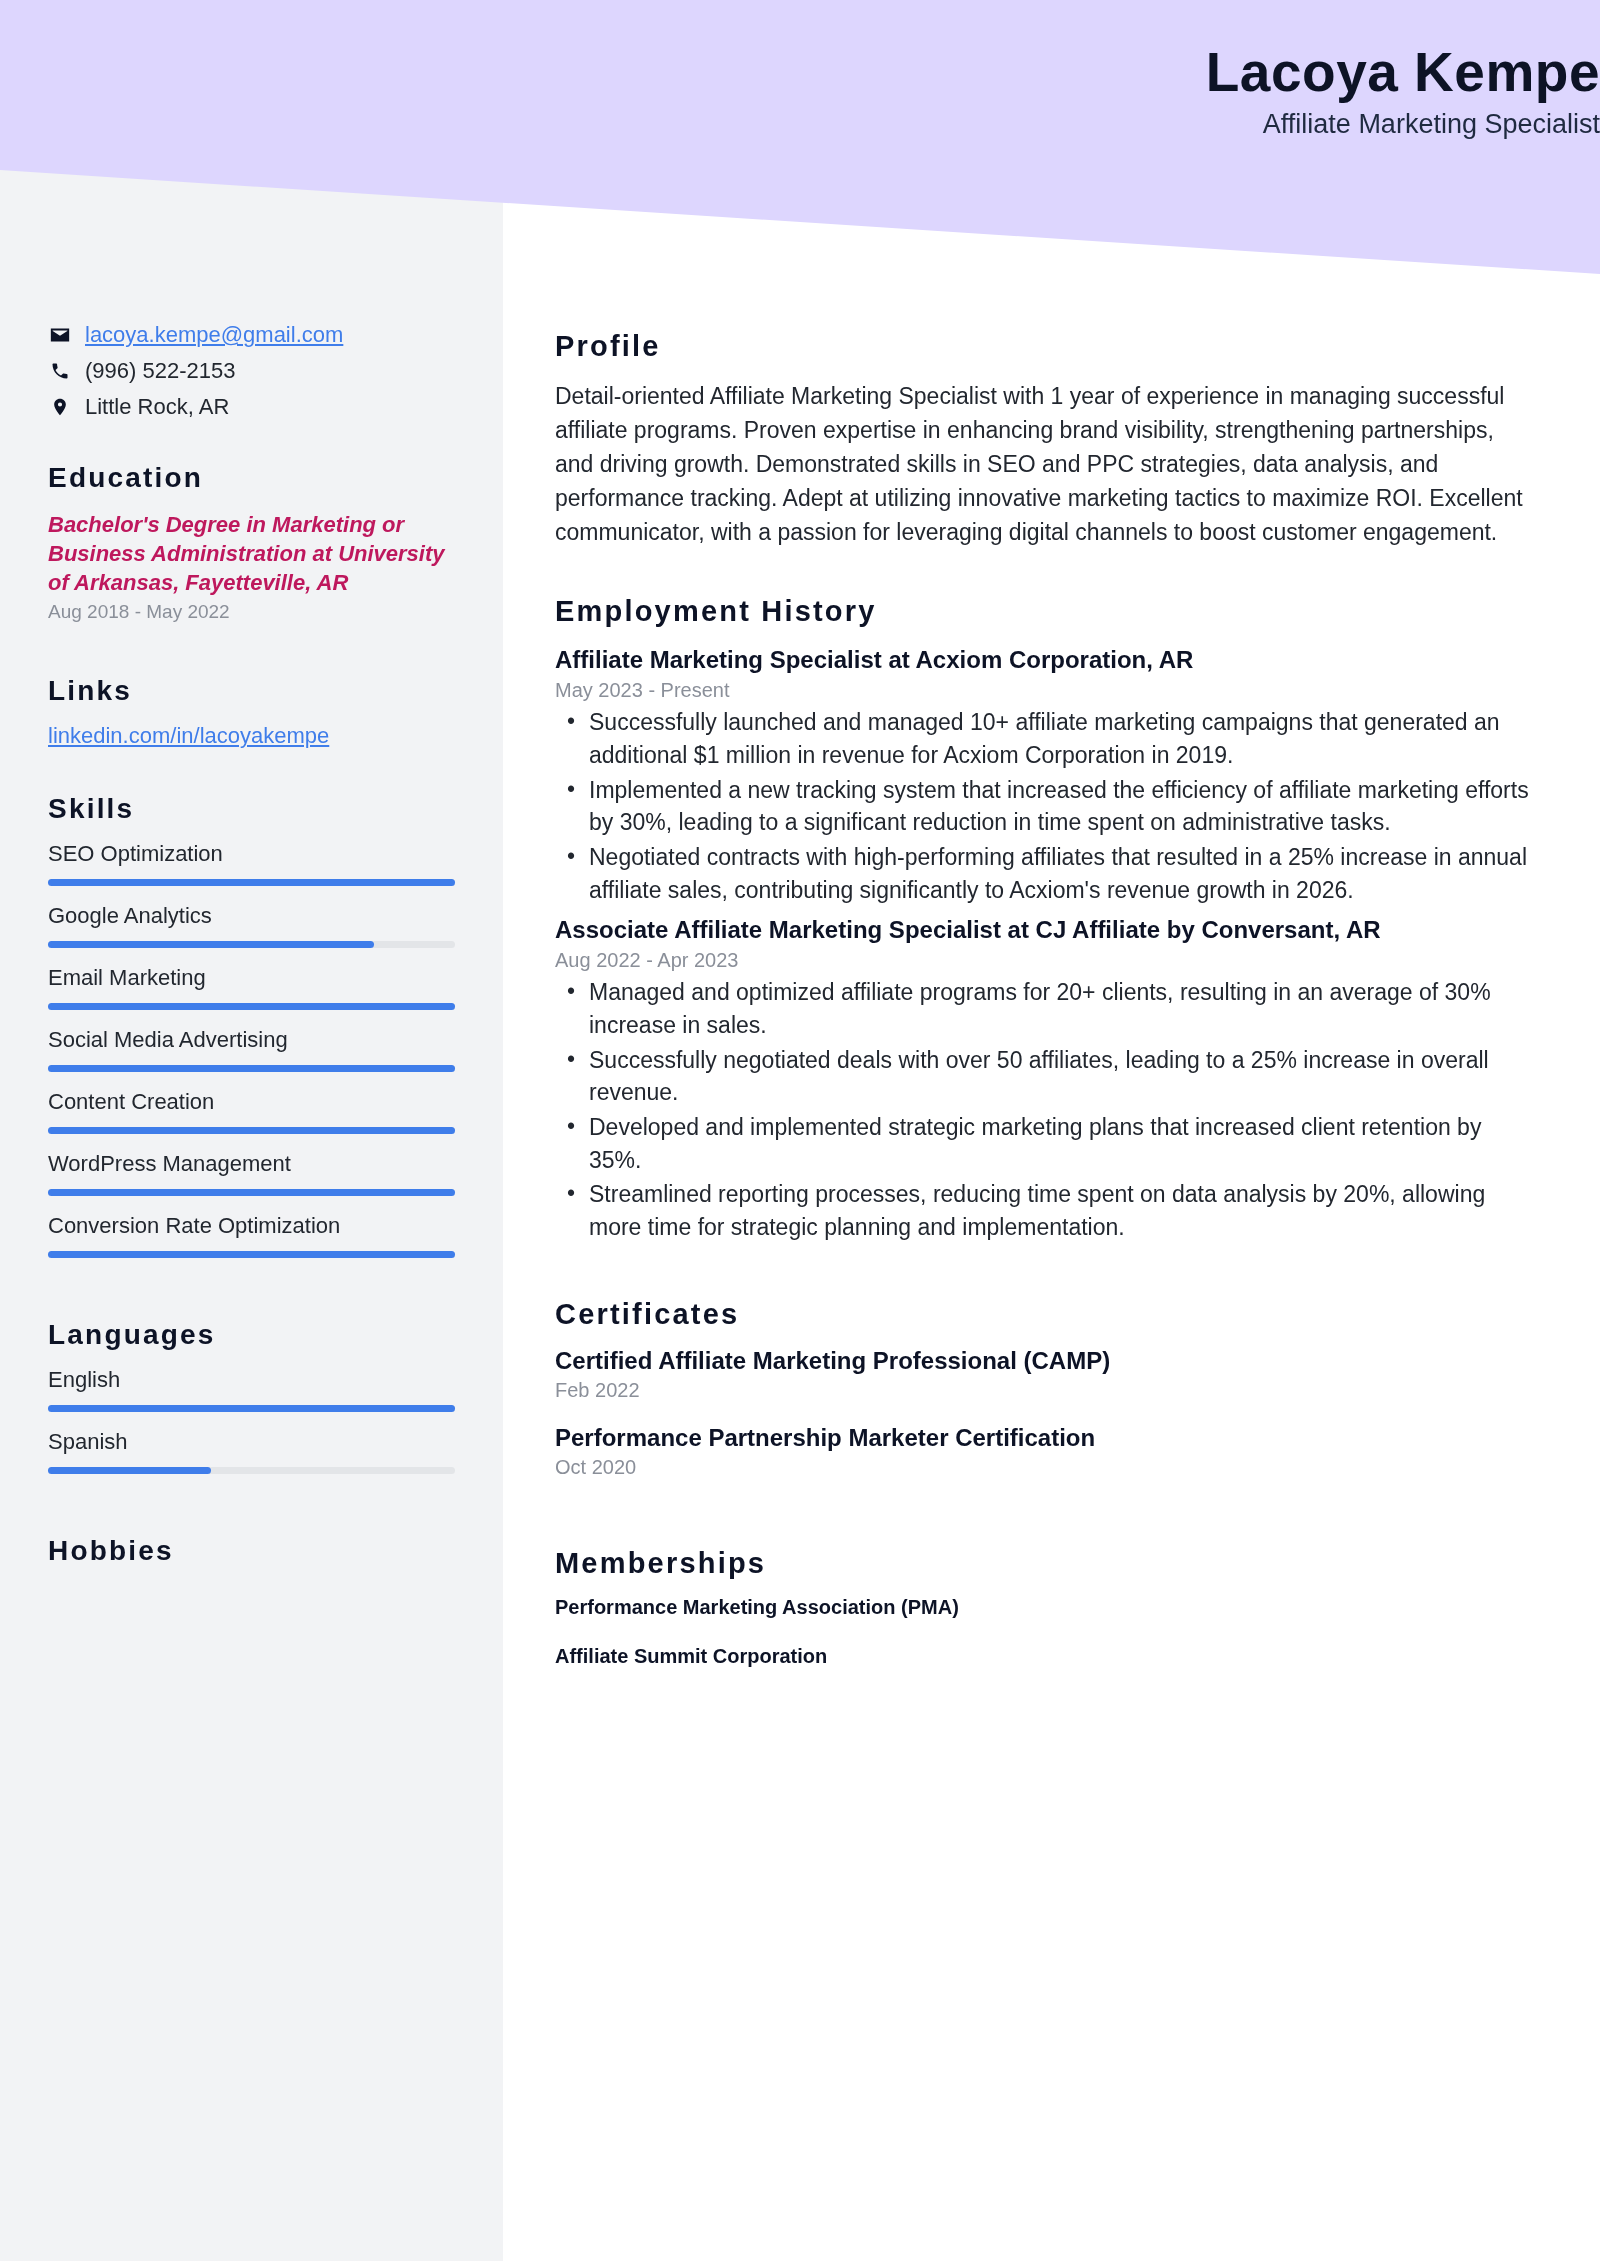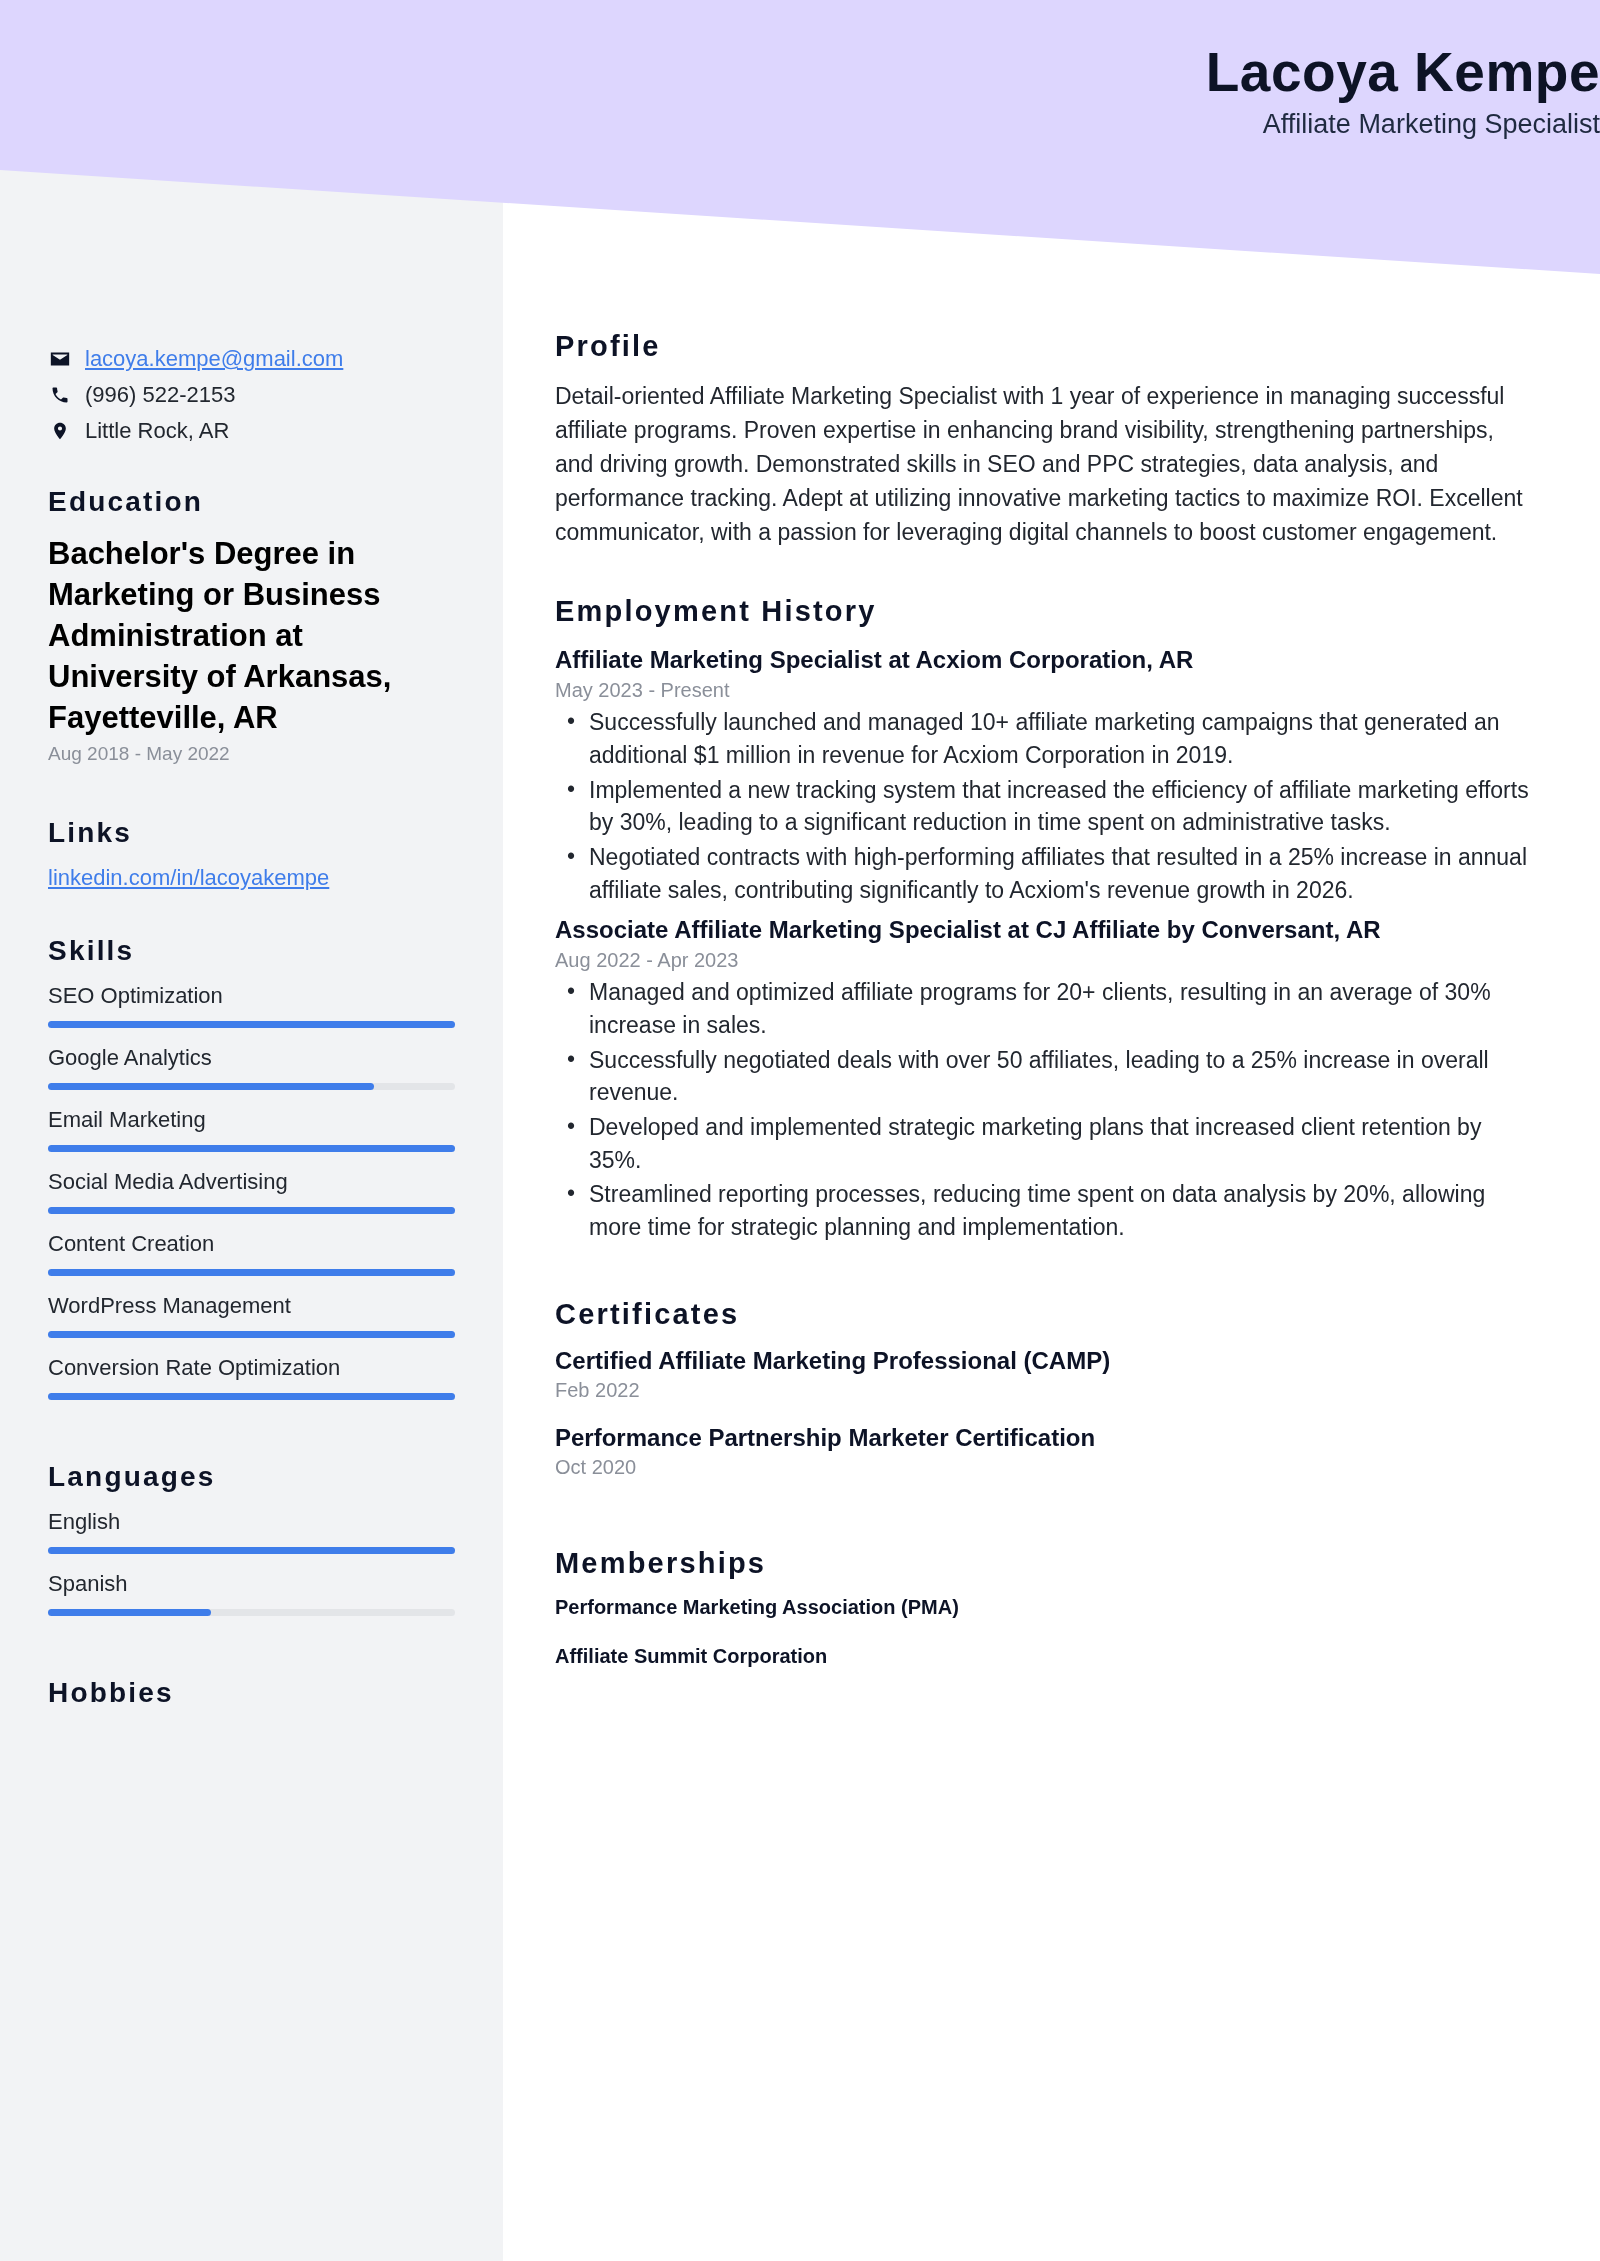--- a/index.html
+++ b/index.html
@@ -58,21 +58,21 @@
   .job-title {
     font-size: 27px;
     font-weight: 400;
     color: #1f2a40;
     margin-top: 6px;
   }
 
   
   .sidebar {
     position: absolute;
-    left: 0; top: 316px;
+    left: 0; top: 292px;
     width: 503px;
     padding: 30px 48px 0 48px;
     z-index: 4;
   }
   .main {
     position: absolute;
     left: 503px; top: 300px;
     width: 1097px;
     padding: 30px 62px 0 52px;
     z-index: 4;
@@ -113,24 +113,25 @@
     font-size: 29px;
     font-weight: 700;
     color: #0d1326;
     letter-spacing: 2.2px;
     margin-bottom: 16px;
   }
 
   
   .edu-block { margin-bottom: 8px; }
   .edu-degree {
-    font-size: 31px;
-    font-weight: 700;
-    color: #000000;
+    font-size: 22px;
+    font-weight: 700;
+    color: #be185d;
     line-height: 1.32;
+    font-style: italic;
   }
   .edu-date {
     font-size: 19px;
     color: #8a8f99;
     margin-top: 4px;
     margin-bottom: 8px;
   }
   .edu-desc {
     font-size: 22px;
     color: #22272f;

